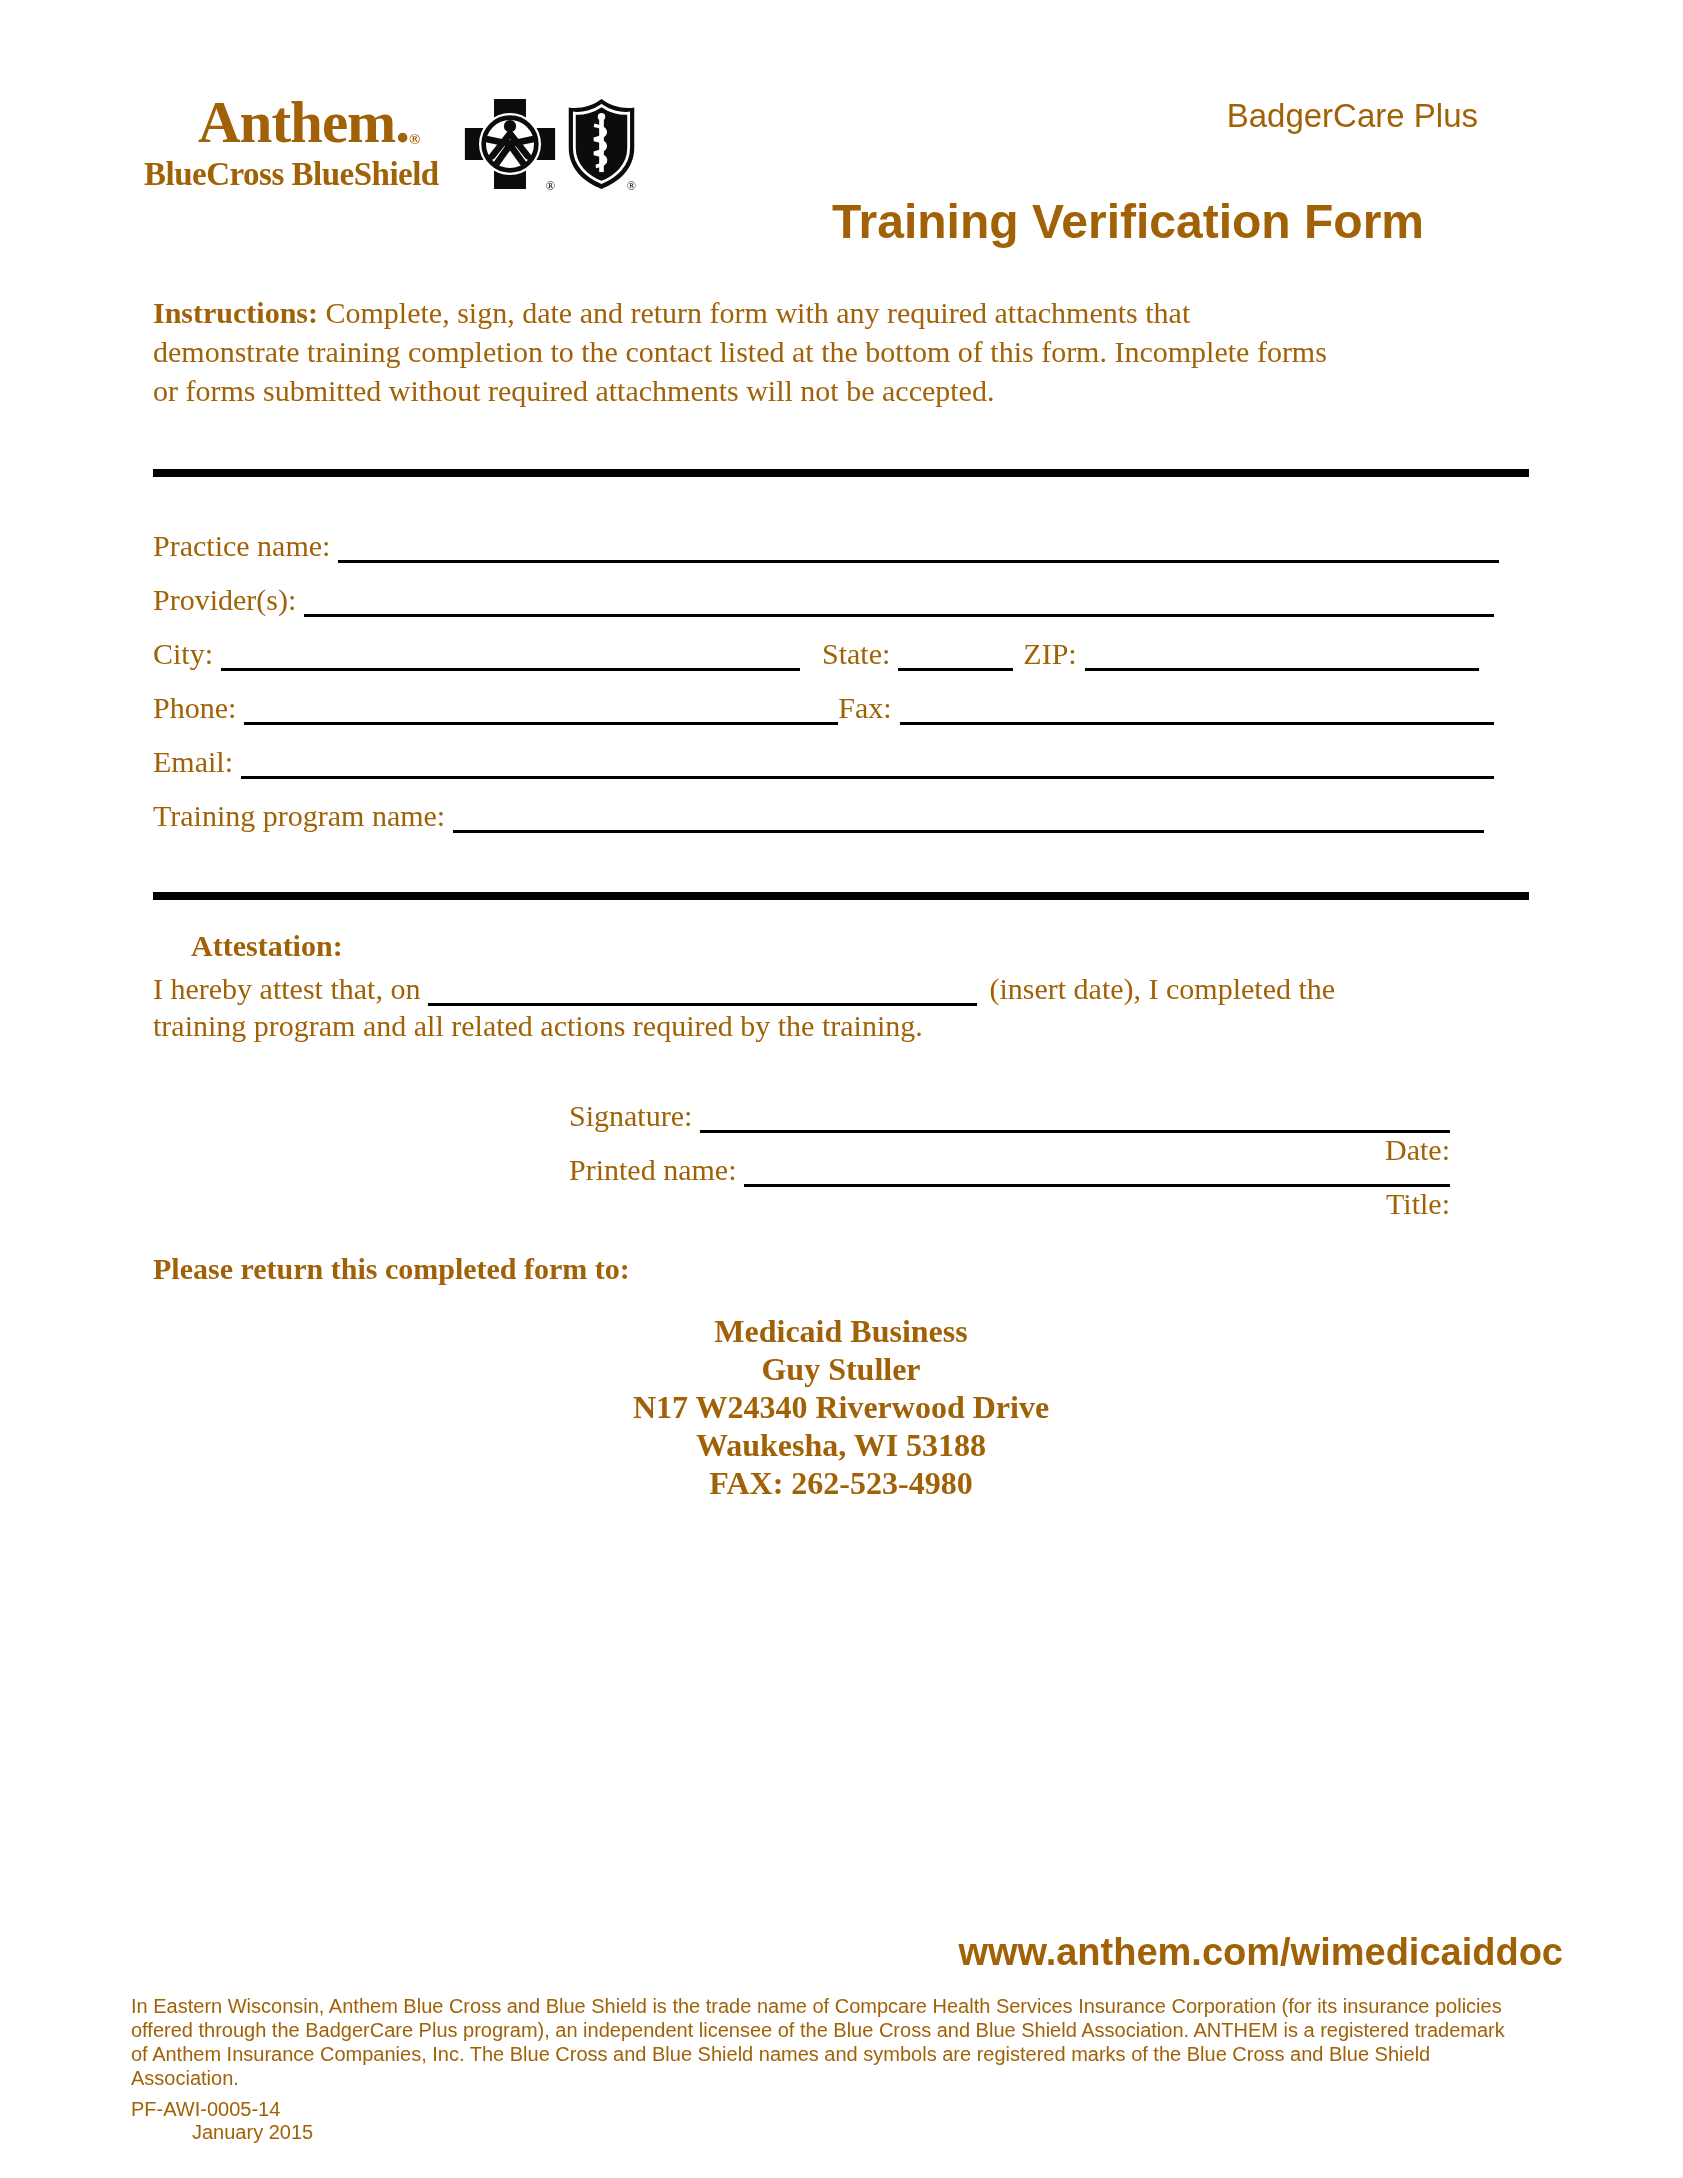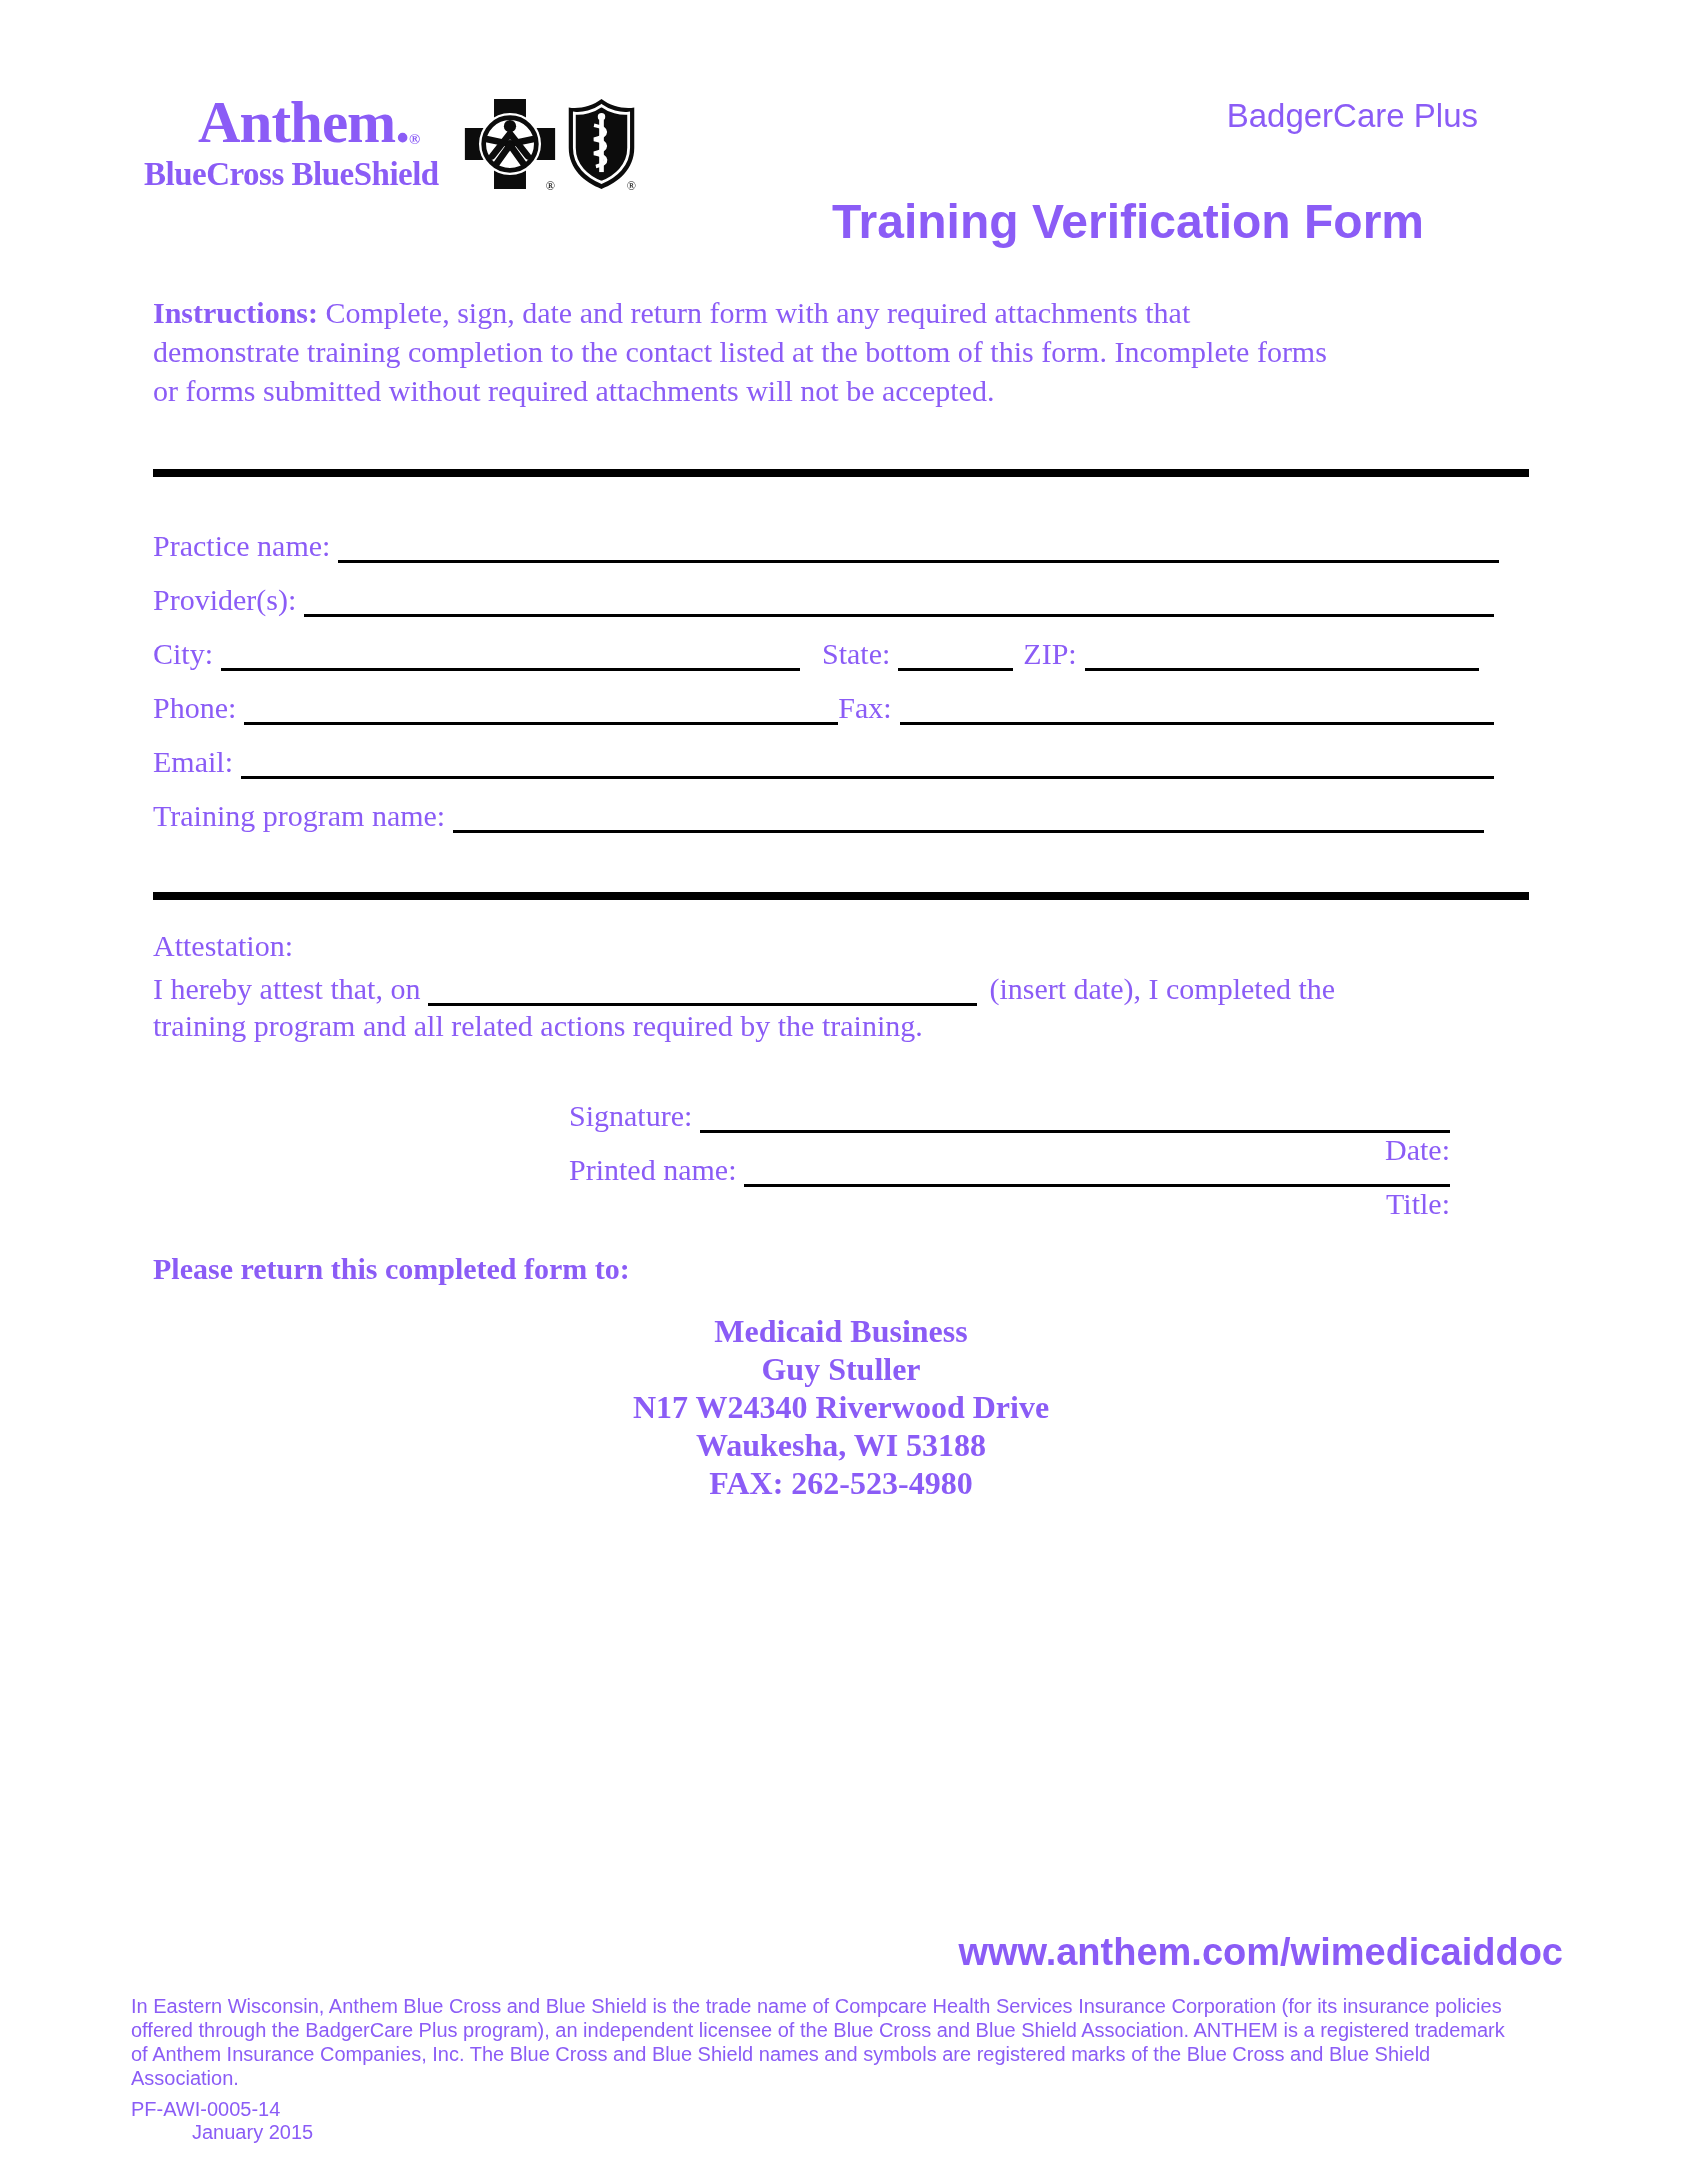--- a/index.html
+++ b/index.html
@@ -1,21 +1,21 @@
 <!DOCTYPE html>
 <html><head>
 <meta charset="utf-8">
 <style>
   * { margin:0; padding:0; box-sizing:border-box; }
   html,body { background:#e8e8e8; }
   .page {
     position:relative;
     width:1683px; height:2178px;
     background:#ffffff;
-    color:#8b5cf6;
+    color:#a16207;
     font-family:"Liberation Serif", serif;
     overflow:hidden;
     margin:0 auto;
   }
 
   
   .logo { position:absolute; left:144px; top:91px; width:515px; height:114px; }
   .brand-line { position:absolute; left:54px; top:2px; white-space:nowrap;
     font-weight:bold; font-size:59px; letter-spacing:-1px; line-height:59px; }
   .brand-reg { font-size:15px; vertical-align:baseline; position:relative; top:2px; }
@@ -43,21 +43,21 @@
   .frow { display:flex; align-items:flex-end; height:40px; margin-bottom:14px;
     font-size:30px; }
   .frow .lbl { white-space:nowrap; }
   .blank { border-bottom:3px solid #000; height:8px; margin-left:8px; }
   .grow { flex:1 1 auto; }
 
   .pr30 { padding-right:30px; } .pr35 { padding-right:35px; }
   .pr45 { padding-right:45px; } .pr50 { padding-right:50px; } .pr80 { padding-right:79px;flex-direction:column; }
 
   .attestation { margin-top:26px; font-size:30px; }
-  .att-heading { font-weight:normal; line-height:40px; }
+  .att-heading { font-weight:bold; line-height:40px;margin-left:38px; }
   .att-line1 { display:flex; align-items:flex-end; height:40px; }
   .att-line1 .blank { width:549px; margin-right:12px; }
   .att-line2 { line-height:40px; }
 
   .sigrows { margin-top:53px; }
   .sigcol1 { display:flex; align-items:flex-end; width:881px; }
   .sigcol1 .blank { flex:1 1 auto; }
 
   .return-heading { margin-top:59px; font-size:30px; font-weight:bold; }
   .address { margin-top:26px; text-align:center; font-weight:bold;

